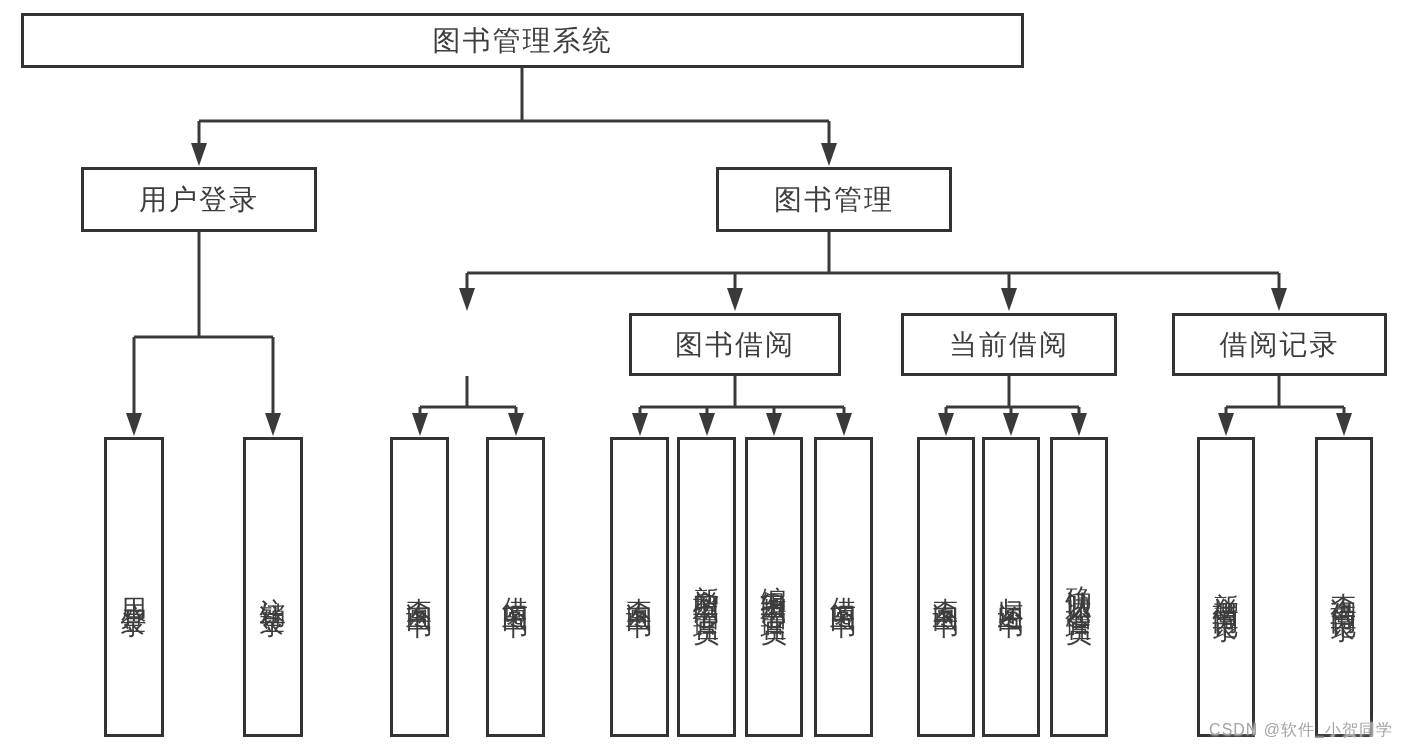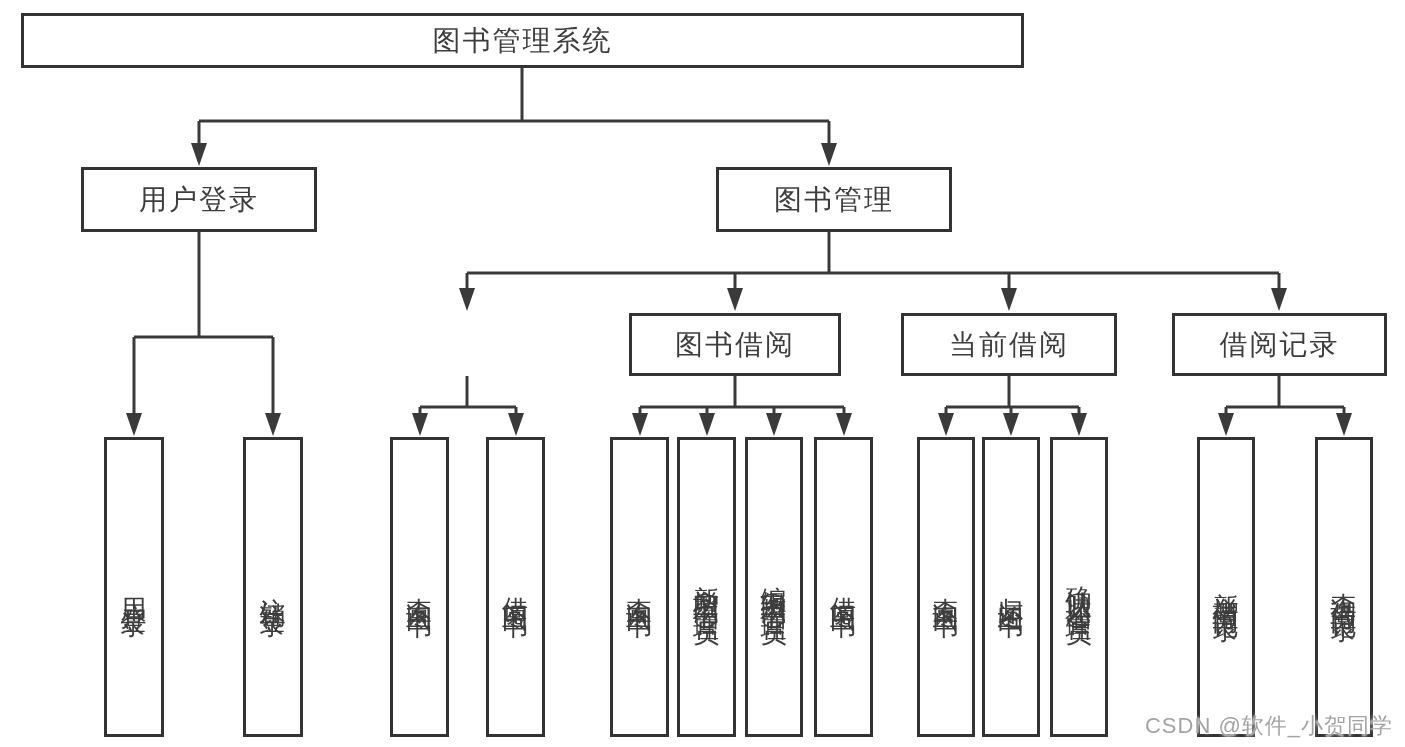--- a/index.html
+++ b/index.html
@@ -19,21 +19,21 @@
   }
   .node .lbl{
     font-size:28px;color:var(--text,#3d3d3d);letter-spacing:2px;white-space:nowrap;
   }
   .node .vlbl{
     writing-mode:vertical-lr;text-orientation:mixed;
     font-size:26px;color:var(--text,#3d3d3d);letter-spacing:5px;line-height:1;white-space:nowrap;
   }
   .watermark{
     position:absolute;right:12px;bottom:6px;
-    font-size:22px;color:var(--watermark,#a3a3a3);
+    font-size:16px;color:var(--watermark,#a3a3a3);
     text-shadow:0 0 2px #fff,0 0 4px #fff;
     letter-spacing:1px;white-space:nowrap;z-index:5;
   }
 </style>
 </head>
 <body>
 
 <div class="stage">
 
   <svg class="wires" viewBox="0 0 1405 747" xmlns="http://www.w3.org/2000/svg">

